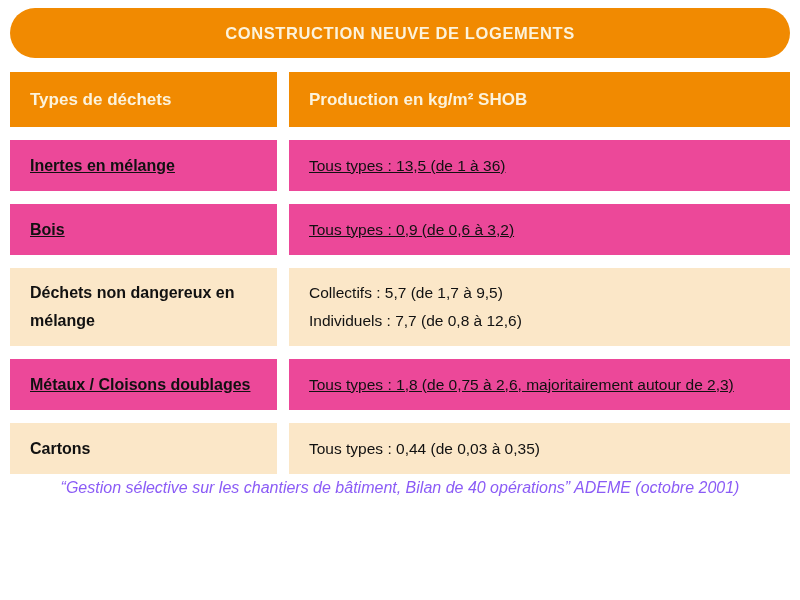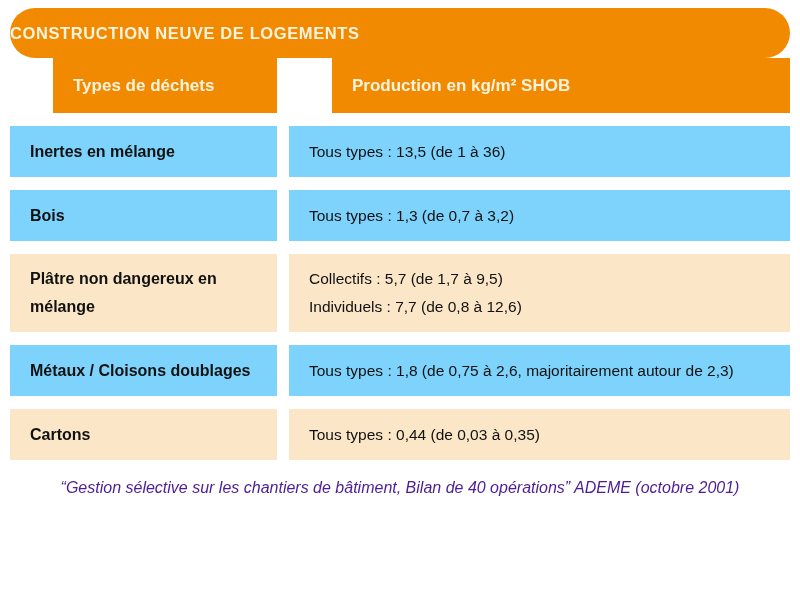--- a/index.html
+++ b/index.html
@@ -14,21 +14,22 @@
   .page {
     width: 800px;
     height: 600px;
     padding: 8px 10px 0 10px;
   }
   .title-bar {
     height: 50px;
     background: #F18A01;
     display: flex;
     align-items: center;
-    justify-content: flex-start;
+    justify-content: center;
+    margin-bottom: 14px;
     border-radius: 25px;
   }
   .title-bar .title-text {
     color: #FCF3DC;
     font-weight: bold;
     font-size: 16.5px;
     letter-spacing: 0.6px;
     text-transform: uppercase;
   }
   .grid {
@@ -44,37 +45,36 @@
     padding: 11px 20px;
     min-height: 51px;
     line-height: 28px;
   }
   .cell.header {
     background: #F18A01;
     color: #FCF3DC;
     font-weight: bold;
     font-size: 17px;
     min-height: 55px;
-    margin-left: 43px;
   }
   .cell.left {
     font-weight: bold;
     font-size: 16px;
   }
   .cell.right {
     font-size: 15.5px;
   }
-  .row-light { background: #7dd3fc; }
+  .row-light { background: #ec4899; text-decoration: underline; }
   .row-dark  { background: #FBE7C8; }
   .footer {
-    margin-top: 17px;
+    margin-top: 3px;
     text-align: center;
     font-style: italic;
     font-size: 16px;
-    color: #4c1d95;
+    color: #8b5cf6;
     line-height: 22px;
   }
 </style>
 </head>
 <body>
 
 <div class="page">
 
   <div class="title-bar">
     <span class="title-text">CONSTRUCTION NEUVE DE LOGEMENTS</span>
@@ -85,24 +85,24 @@
     <div class="cell header">Production en kg/m² SHOB</div>
 
   <div class="cell left row-light">Inertes en mélange</div>
   <div class="cell right row-light">
         <div>Tous types : 13,5 (de 1 à 36)</div>
       </div>
 
 
   <div class="cell left row-light">Bois</div>
   <div class="cell right row-light">
-        <div>Tous types : 1,3 (de 0,7 à 3,2)</div>
+        <div>Tous types : 0,9 (de 0,6 à 3,2)</div>
       </div>
 
-  <div class="cell left row-dark">Plâtre non dangereux en mélange</div>
+  <div class="cell left row-dark">Déchets non dangereux en mélange</div>
   <div class="cell right row-dark">
         <div>Collectifs : 5,7 (de 1,7 à 9,5)</div>
         <div>Individuels : 7,7 (de 0,8 à 12,6)</div>
       </div>
 
   <div class="cell left row-light">Métaux / Cloisons doublages</div>
   <div class="cell right row-light">
         <div>Tous types : 1,8 (de 0,75 à 2,6, majoritairement autour de 2,3)</div>
       </div>
 

